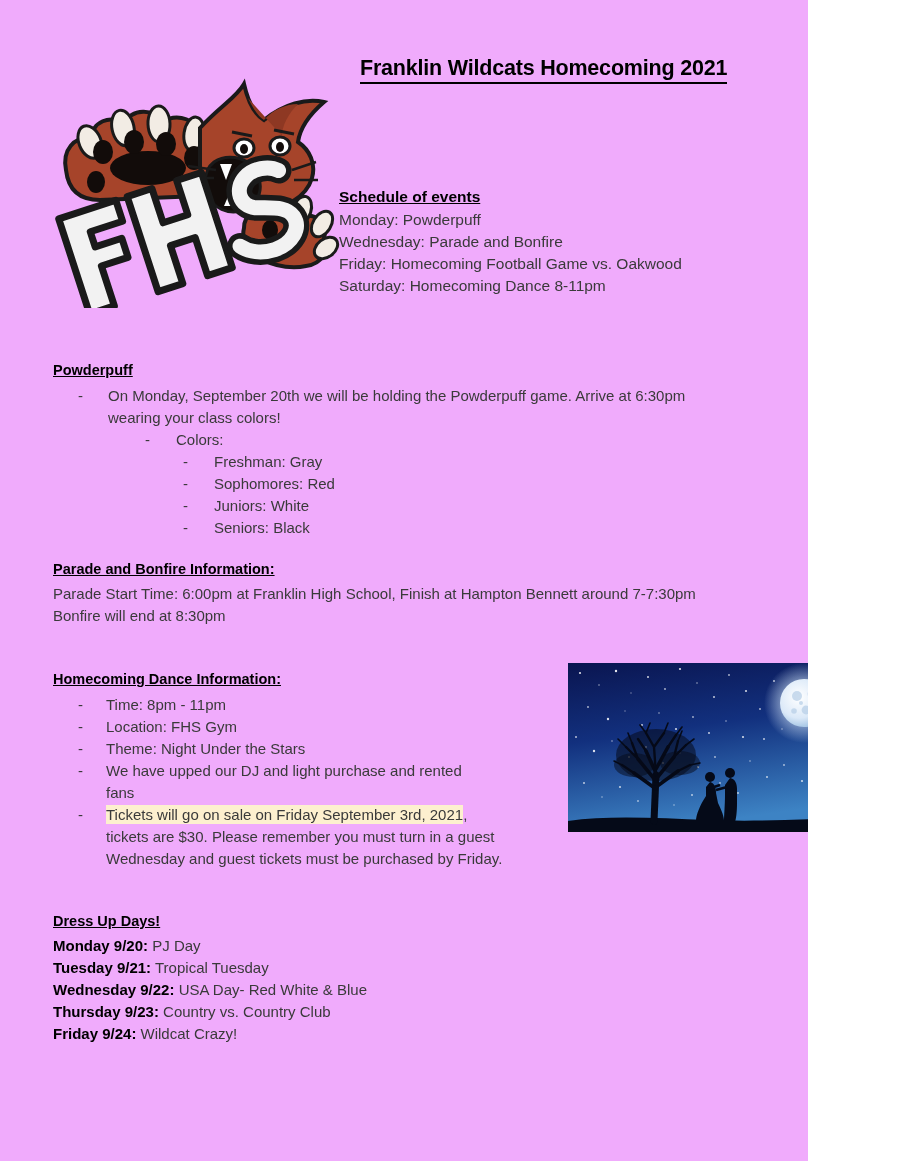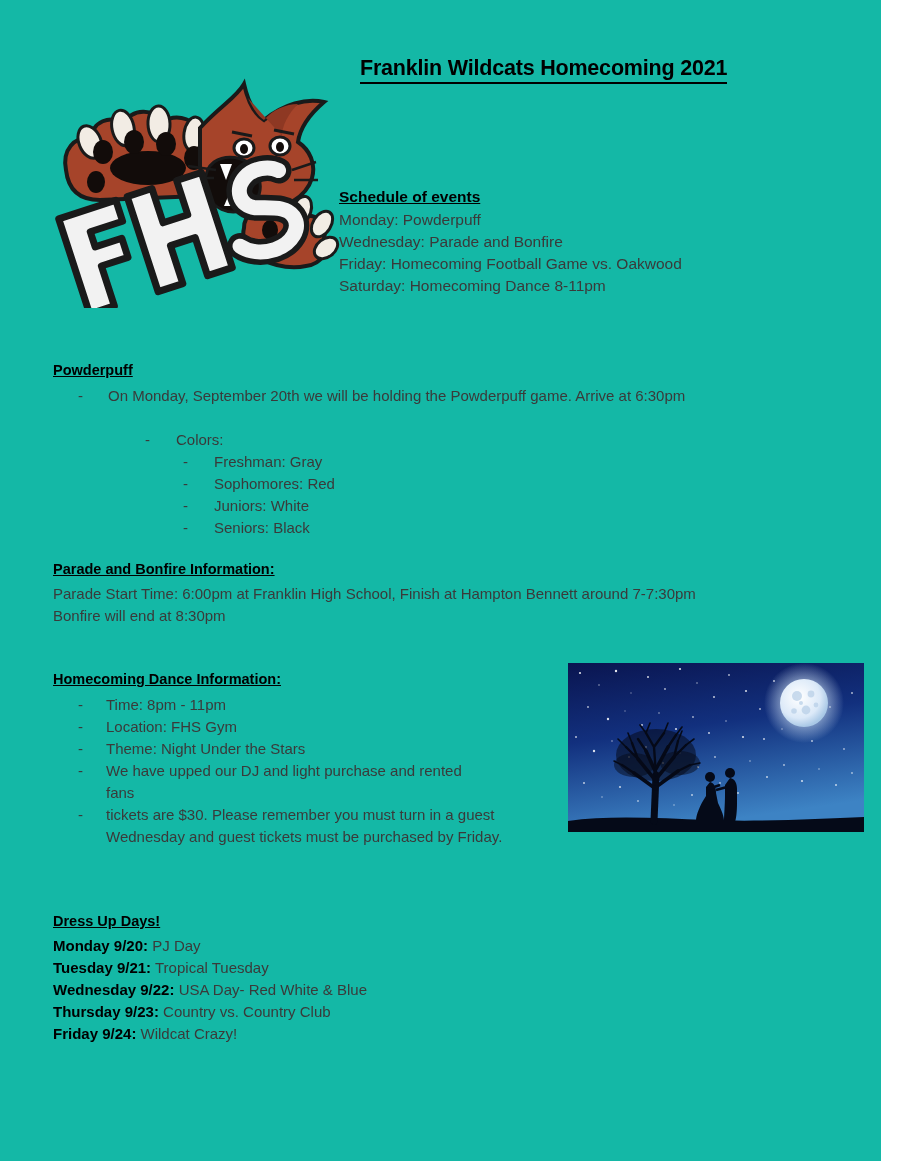--- a/index.html
+++ b/index.html
@@ -6,23 +6,23 @@
   html, body {
     margin: 0;
     padding: 0;
     background: #ffffff;
   }
   body {
     font-family: "Liberation Sans", sans-serif;
   }
   .page {
     position: relative;
-    width: 881px;
+    width: 808px;
     height: 1161px;
-    background: #14b8a6;
+    background: #f0abfc;
     overflow: hidden;
   }
 
   
   .doc-title {
     position: absolute;
     left: 360px;
     top: 56px;
     font-size: 21.5px;
     font-weight: bold;
@@ -225,20 +225,21 @@
     <div class="schedule-line">Wednesday: Parade and Bonfire</div>
     <div class="schedule-line">Friday: Homecoming Football Game vs. Oakwood</div>
     <div class="schedule-line">Saturday: Homecoming Dance 8-11pm</div>
   </div>
 
   <div class="sec-heading" style="left:53px; top:362px;">Powderpuff</div>
 
   <div class="bullet pp-l1" style="top:385px;">
     <span class="dash">-</span>
     <span class="btxt">On Monday, September 20th we will be holding the Powderpuff game. Arrive at 6:30pm</span>
+    <span class="btxt">wearing your class colors!</span>
   </div>
 
   <div class="bullet pp-l2" style="top:429px;">
     <span class="dash">-</span>
     <span class="btxt">Colors:</span>
   </div>
 
   <div class="bullet pp-l3" style="top:451px;">
     <span class="dash">-</span>
     <span class="btxt">Freshman: Gray</span>
@@ -400,20 +401,21 @@
     <span class="btxt">Theme: Night Under the Stars</span>
   </div>
   <div class="bullet dn" style="top:760px; width:470px;">
     <span class="dash">-</span>
     <span class="btxt">We have upped our DJ and light purchase and rented</span>
     <span class="btxt">fans</span>
   </div>
 
   <div class="bullet dn" style="top:804px; width:760px;">
     <span class="dash">-</span>
+    <span class="btxt"><span class="hl">Tickets will go on sale on Friday September 3rd, 2021</span><span>,</span></span>
     <span class="btxt">tickets are $30. Please remember you must turn in a guest</span>
     <span class="btxt">Wednesday and guest tickets must be purchased by Friday.</span>
   </div>
 
   <div class="sec-heading" style="left:53px; top:913px;">Dress Up Days!</div>
 
   <div class="dud-line" style="top:935px;">
     <span class="day">Monday 9/20:</span>
     <span>PJ Day</span>
   </div>

